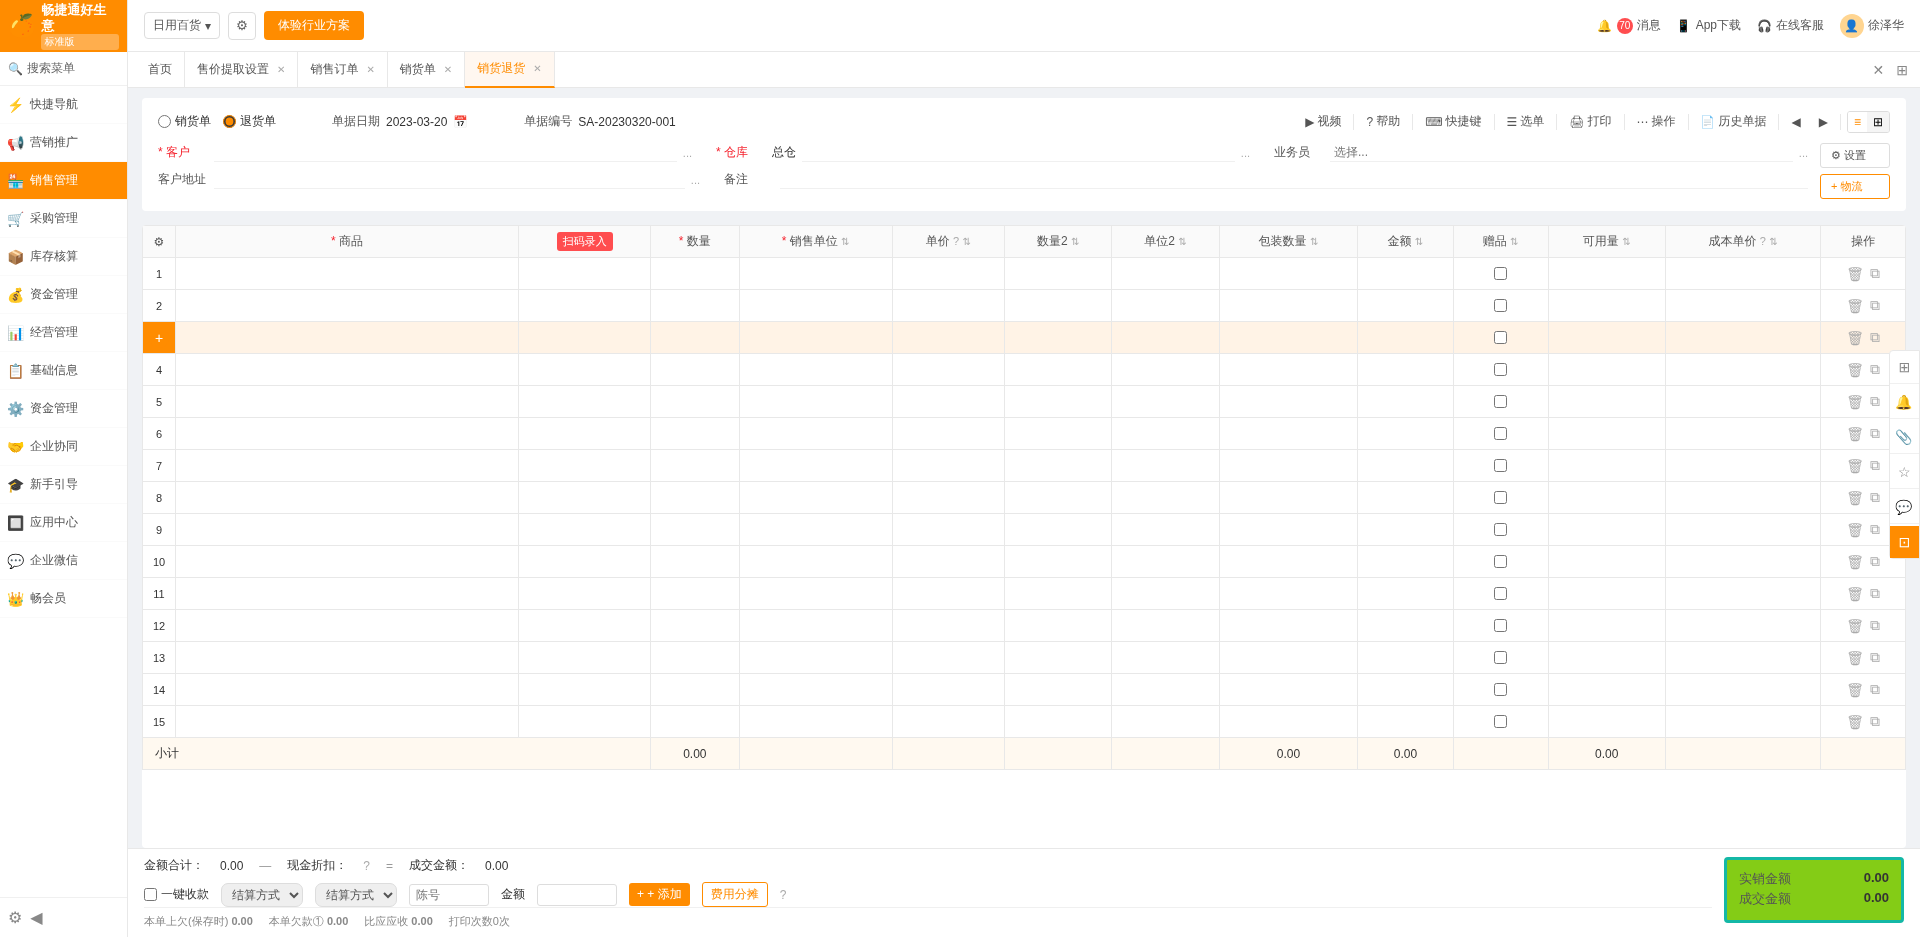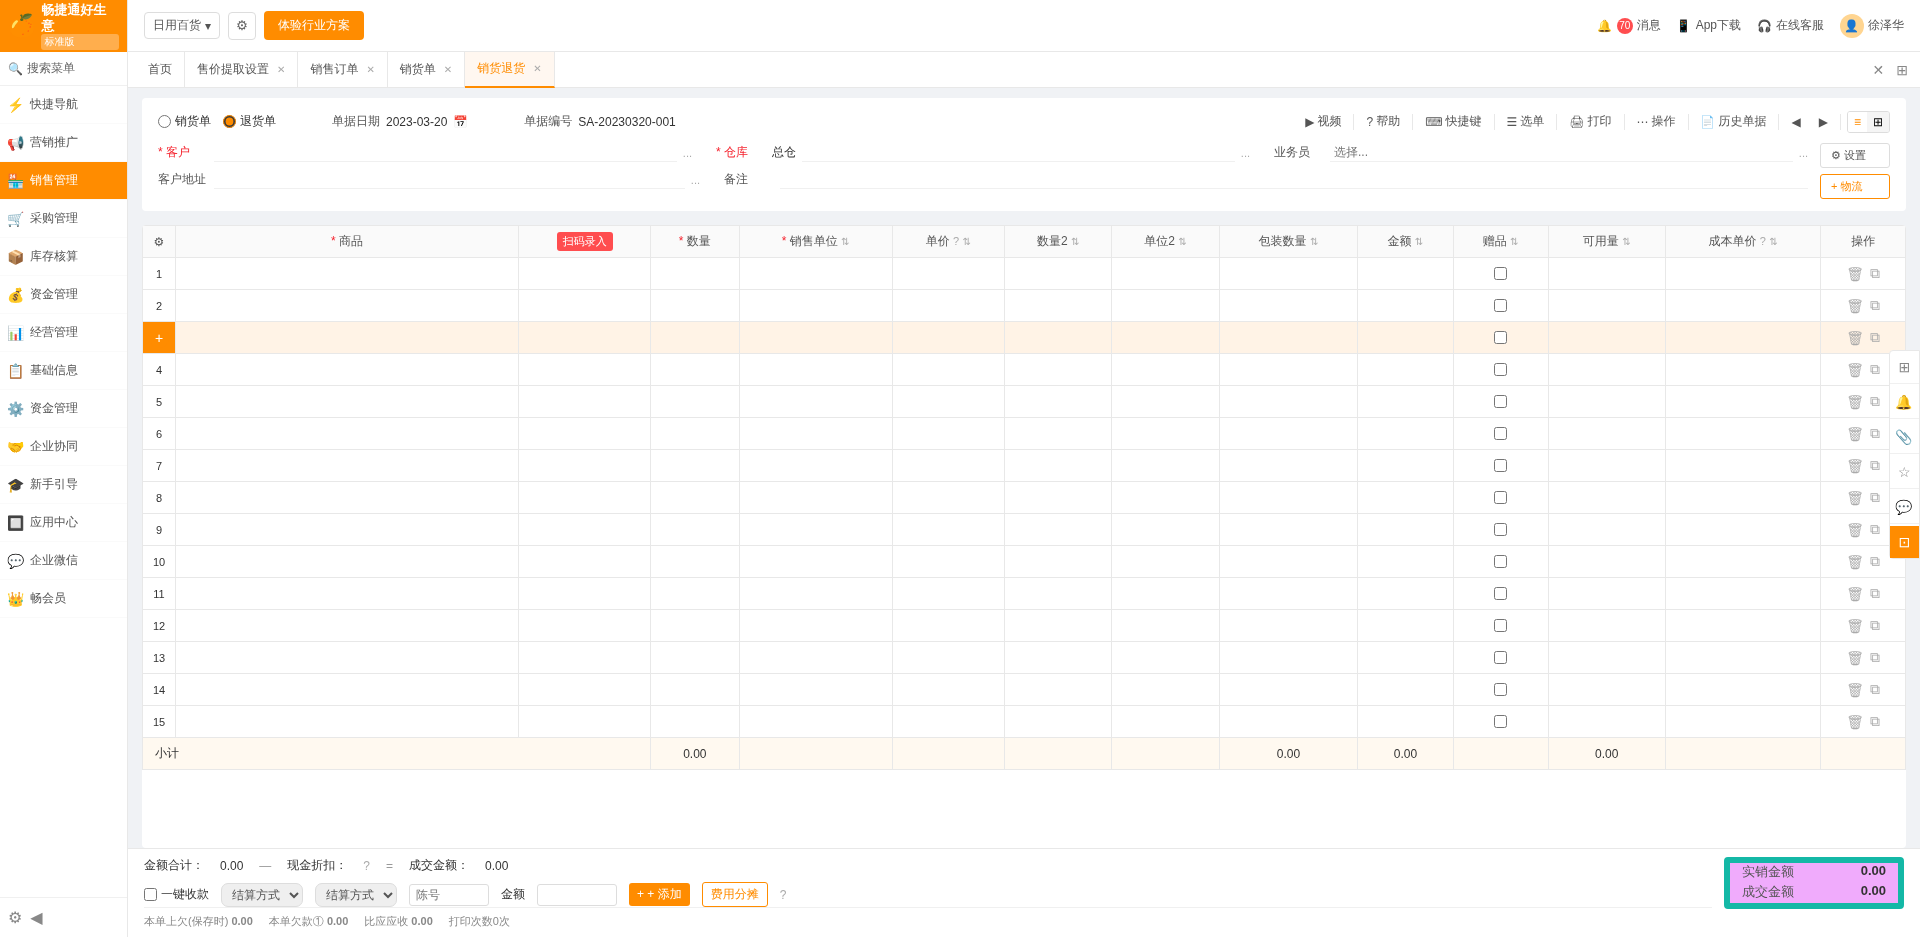--- a/index.html
+++ b/index.html
@@ -72,21 +72,21 @@
     .select-field { border: 1px solid #ddd; border-radius: 7px; padding: 3px 6px; font-size: 12px; color: #555; cursor: pointer; }
     .input-field { border: 1px solid #ddd; border-radius: 3px; padding: 3px 6px; font-size: 12px; width: 80px; }
     .add-btn { background: #ff8c00; color: #fff; border: none; border-radius: 3px; padding: 3px 8px; font-size: 12px; cursor: pointer; }
     .split-btn { background: #fff; border: 1px solid #ff8c00; color: #ff8c00; border-radius: 3px; padding: 3px 8px; font-size: 12px; cursor: pointer; }
     .question-icon { color: #aaa; cursor: pointer; }
     .bottom-footer { display: flex; align-items: center; justify-content: space-between; padding-top: 6px; border-top: 1px solid #f0f0f0; font-size: 11px; color: #888; }
     .footer-amounts { display: flex; gap: 16px; }
     .footer-buttons { display: flex; gap: 8px; }
 
     
-    .summary-panel { background: #f0abfc; border: 6px solid #14b8a6; border-radius: 4px; padding: 0 12px; text-align: right; font-size: 13px; }
+    .summary-panel { background: #84cc16; border: 3px solid #14b8a6; border-radius: 4px; padding: 10px 12px; text-align: right; font-size: 13px; }
     .summary-row { display: flex; justify-content: space-between; gap: 24px; margin-bottom: 2px; }
     .summary-label { color: #555; }
     .summary-value { color: #333; font-weight: 600; min-width: 60px; text-align: right; }
 
     
     .btn-save-draft { background: #fff; border: 1px solid #ddd; border-radius: 4px; padding: 8px 16px; font-size: 13px; cursor: pointer; color: #555; }
     .btn-save-new { background: #ff8c00; border: none; border-radius: 4px; padding: 8px 16px; font-size: 13px; cursor: pointer; color: #fff; font-weight: 500; }
 
     
     .right-float { position: fixed; right: 0; top: 50%; transform: translateY(-50%); display: flex; flex-direction: column; gap: 2px; background: #fff; border: 1px solid #e8e8e8; border-radius: 4px 0 0 4px; z-index: 100; }

